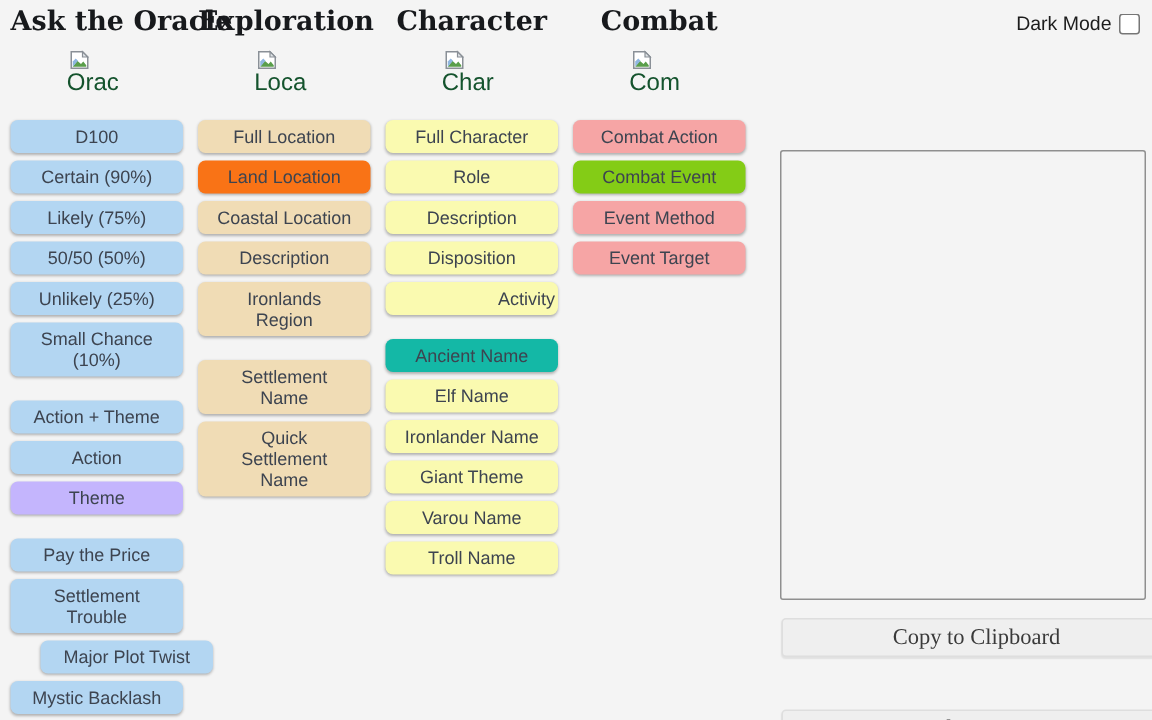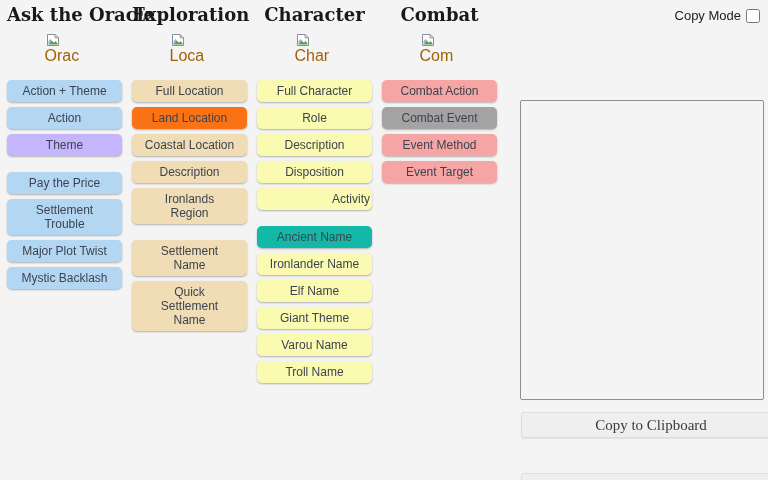--- a/index.html
+++ b/index.html
@@ -30,21 +30,21 @@
     color: #17191c;
   }
   .broken-img {
     width: 40px; height: 31px;
     overflow: hidden;
     margin: 7px auto 0 auto;
   }
   .broken-img svg { display: block; margin: 0 0 0 1px; }
   .alt-text {
     font-size: 16px; line-height: 17px;
-    color: #a16207;
+    color: #14532d;
     white-space: nowrap;
     display: block;
   }
   .group { margin-top: 16px; }
   .group:first-of-type { margin-top: 9px; }
   .oracle-btn {
     display: block;
     width: 115px;
     box-sizing: border-box;
     margin: 0 0 5px 0;
@@ -114,29 +114,38 @@
         <div class="broken-img">
           <svg width="14" height="14" viewBox="0 0 14 14">
             <path d="M1.5 1.5 h7.5 l3.5 3.5 v7.5 h-11 z" fill="#ffffff" stroke="#8a9097" stroke-width="1"></path>
             <path d="M9 1.5 l3.5 3.5 h-3.5 z" fill="#dfe3e7" stroke="#8a9097" stroke-width="0.8"></path>
             <path d="M2.5 11.5 l3-4 2.5 2.2 1.5-1.7 2 2.5 v1 z" fill="#5a9e4b"></path>
             <path d="M2.5 8 l2-2 1.5 1.5 -3.5 4 z" fill="#8fb6e0"></path>
           </svg>
           <span class="alt-text">Orac</span>
         </div>
         <div class="group">
+          <button class="oracle-btn" style="background: rgb(179, 214, 242);">D100</button>
+          <button class="oracle-btn" style="background: rgb(179, 214, 242);">Certain (90%)</button>
+          <button class="oracle-btn" style="background: rgb(179, 214, 242);">Likely (75%)</button>
+          <button class="oracle-btn" style="background: rgb(179, 214, 242);">50/50 (50%)</button>
+          <button class="oracle-btn" style="background: rgb(179, 214, 242);">Unlikely (25%)</button>
+          <button class="oracle-btn" style="background: rgb(179, 214, 242);">Small Chance
+(10%)</button>
+        </div>
+        <div class="group">
           <button class="oracle-btn" style="background: rgb(179, 214, 242);">Action + Theme</button>
           <button class="oracle-btn" style="background: rgb(179, 214, 242);">Action</button>
           <button class="oracle-btn" style="background: #c4b5fd;">Theme</button>
         </div>
         <div class="group">
           <button class="oracle-btn" style="background: rgb(179, 214, 242);">Pay the Price</button>
           <button class="oracle-btn" style="background: rgb(179, 214, 242);">Settlement
 Trouble</button>
-          <button class="oracle-btn" style="background: rgb(179, 214, 242);">Major Plot Twist</button>
+          <button class="oracle-btn" style="background: rgb(179, 214, 242); margin-left: 20px;">Major Plot Twist</button>
           <button class="oracle-btn" style="background: rgb(179, 214, 242);">Mystic Backlash</button>
         </div>
       </div>
       <div class="column">
         <h2 class="col-title">Exploration</h2>
         <div class="broken-img">
           <svg width="14" height="14" viewBox="0 0 14 14">
             <path d="M1.5 1.5 h7.5 l3.5 3.5 v7.5 h-11 z" fill="#ffffff" stroke="#8a9097" stroke-width="1"></path>
             <path d="M9 1.5 l3.5 3.5 h-3.5 z" fill="#dfe3e7" stroke="#8a9097" stroke-width="0.8"></path>
             <path d="M2.5 11.5 l3-4 2.5 2.2 1.5-1.7 2 2.5 v1 z" fill="#5a9e4b"></path>
@@ -173,49 +182,49 @@
         </div>
         <div class="group">
           <button class="oracle-btn" style="background: rgb(250, 250, 176);">Full Character</button>
           <button class="oracle-btn" style="background: rgb(250, 250, 176);">Role</button>
           <button class="oracle-btn" style="background: rgb(250, 250, 176);">Description</button>
           <button class="oracle-btn" style="background: rgb(250, 250, 176);">Disposition</button>
           <button class="oracle-btn" style="background: rgb(250, 250, 176); text-align: right;">Activity</button>
         </div>
         <div class="group">
           <button class="oracle-btn" style="background: #14b8a6;">Ancient Name</button>
+          <button class="oracle-btn" style="background: rgb(250, 250, 176);">Elf Name</button>
           <button class="oracle-btn" style="background: rgb(250, 250, 176);">Ironlander Name</button>
-          <button class="oracle-btn" style="background: rgb(250, 250, 176);">Elf Name</button>
           <button class="oracle-btn" style="background: rgb(250, 250, 176);">Giant Theme</button>
           <button class="oracle-btn" style="background: rgb(250, 250, 176);">Varou Name</button>
           <button class="oracle-btn" style="background: rgb(250, 250, 176);">Troll Name</button>
         </div>
       </div>
       <div class="column">
         <h2 class="col-title">Combat</h2>
         <div class="broken-img">
           <svg width="14" height="14" viewBox="0 0 14 14">
             <path d="M1.5 1.5 h7.5 l3.5 3.5 v7.5 h-11 z" fill="#ffffff" stroke="#8a9097" stroke-width="1"></path>
             <path d="M9 1.5 l3.5 3.5 h-3.5 z" fill="#dfe3e7" stroke="#8a9097" stroke-width="0.8"></path>
             <path d="M2.5 11.5 l3-4 2.5 2.2 1.5-1.7 2 2.5 v1 z" fill="#5a9e4b"></path>
             <path d="M2.5 8 l2-2 1.5 1.5 -3.5 4 z" fill="#8fb6e0"></path>
           </svg>
           <span class="alt-text">Com</span>
         </div>
         <div class="group">
           <button class="oracle-btn" style="background: rgb(246, 165, 165);">Combat Action</button>
-          <button class="oracle-btn" style="background: #a3a3a3;">Combat Event</button>
+          <button class="oracle-btn" style="background: #84cc16;">Combat Event</button>
           <button class="oracle-btn" style="background: rgb(246, 165, 165);">Event Method</button>
           <button class="oracle-btn" style="background: rgb(246, 165, 165);">Event Target</button>
         </div>
       </div>
     </div>
 
   <div class="right-area">
     <div class="dark-mode-row">
-      <span>Copy Mode</span>
+      <span>Dark Mode</span>
       <input type="checkbox" style="">
     </div>
     <textarea class="log-textarea" readonly="" style=""></textarea>
     <button class="log-btn copy-btn">Copy to Clipboard</button>
     <button class="log-btn clear-btn">Clear Log</button>
   </div>
 </div>
 
 </body></html>

